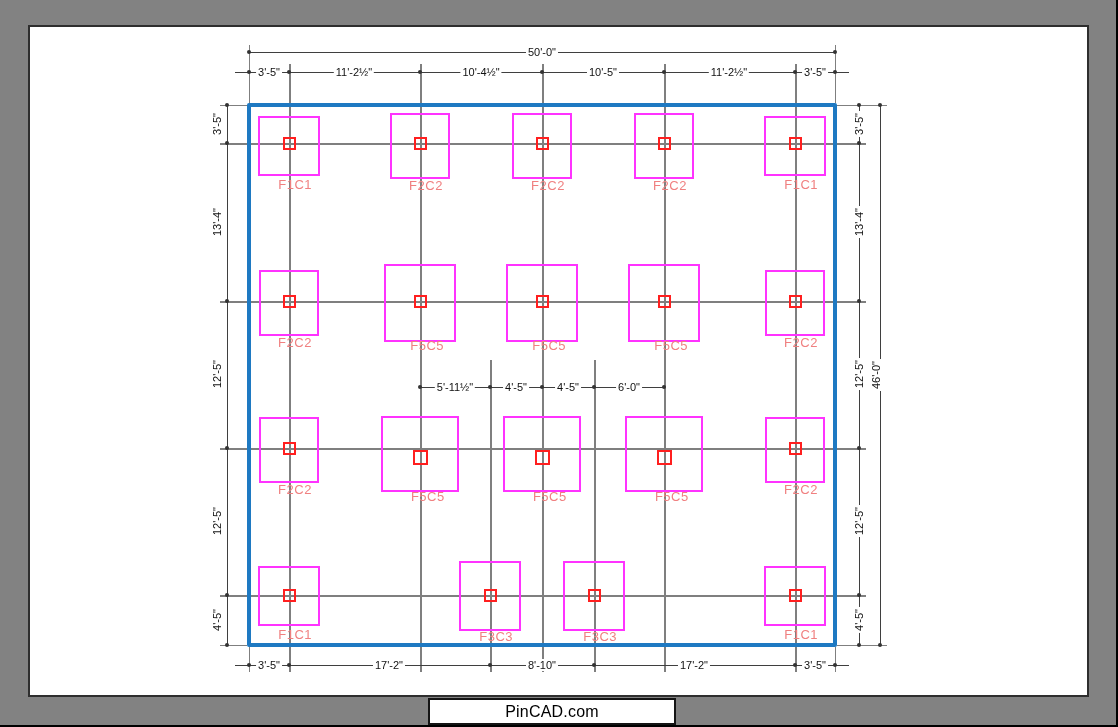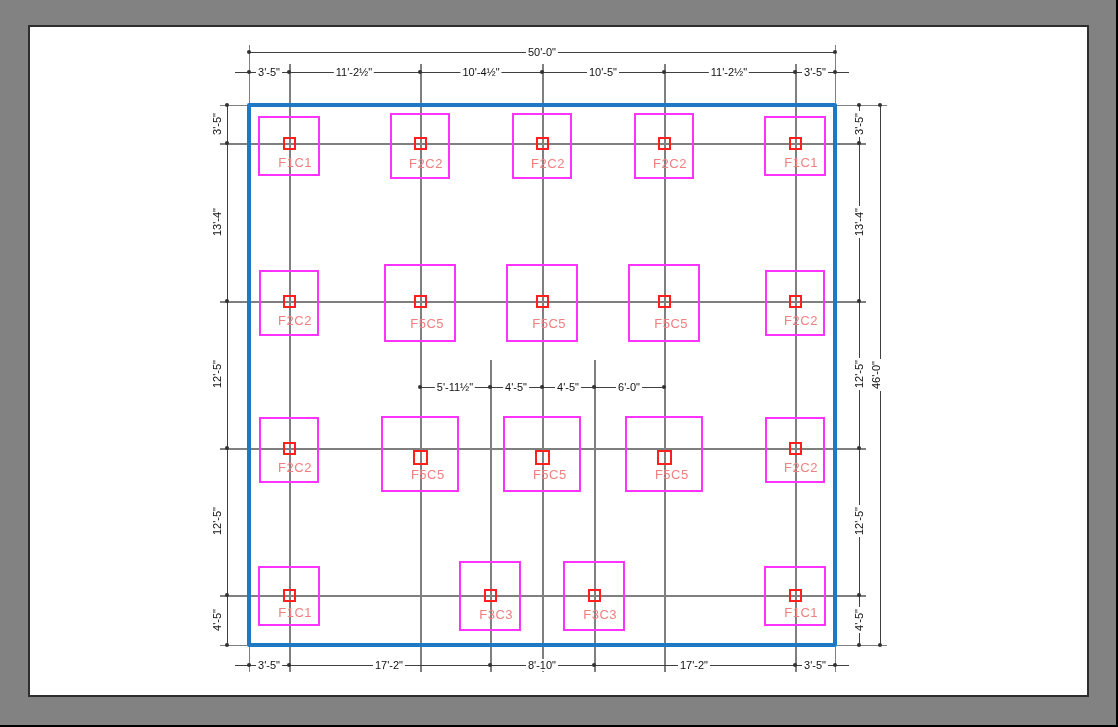--- a/index.html
+++ b/index.html
@@ -44,28 +44,31 @@
   .footing{
     position:absolute;border:2px solid #ff33ff;box-sizing:border-box;
     background:transparent;z-index:3;
   }
   .col-marker{
     position:absolute;border:2px solid #ff1f1f;box-sizing:border-box;
     background:transparent;z-index:4;
   }
   .footing-label{
     position:absolute;font-size:13px;color:#f08080;white-space:nowrap;z-index:4;
-    transform:translate(-50%,-50%);letter-spacing:.5px;
+    transform:translate(-50%,-50%);letter-spacing:.5px;margin-top:22px;
   }
 </style>
 </head>
 <body>
 
 <div id="stage">
   <div id="panel"></div>
+  <div id="footer-box" class="bar-box">
+    <span>PinCAD.com</span>
+  </div>
   <div id="draw-layer">
       <div class="vline" style="left: 289px; top: 64px; height: 608px; border-left-width: 2px;"></div>
       <div class="vline" style="left: 420px; top: 64px; height: 608px; border-left-width: 2px;"></div>
       <div class="vline" style="left: 542px; top: 64px; height: 608px; border-left-width: 2px;"></div>
       <div class="vline" style="left: 664px; top: 64px; height: 608px; border-left-width: 2px;"></div>
       <div class="vline" style="left: 795px; top: 64px; height: 608px; border-left-width: 2px;"></div>
       <div class="vline" style="left: 490px; top: 360px; height: 312px; border-left-width: 2px;"></div>
       <div class="vline" style="left: 594px; top: 360px; height: 312px; border-left-width: 2px;"></div>
       <div class="vline" style="left: 249px; top: 45px; height: 58px; border-left-width: 1px;"></div>
       <div class="vline" style="left: 835px; top: 45px; height: 58px; border-left-width: 1px;"></div>

